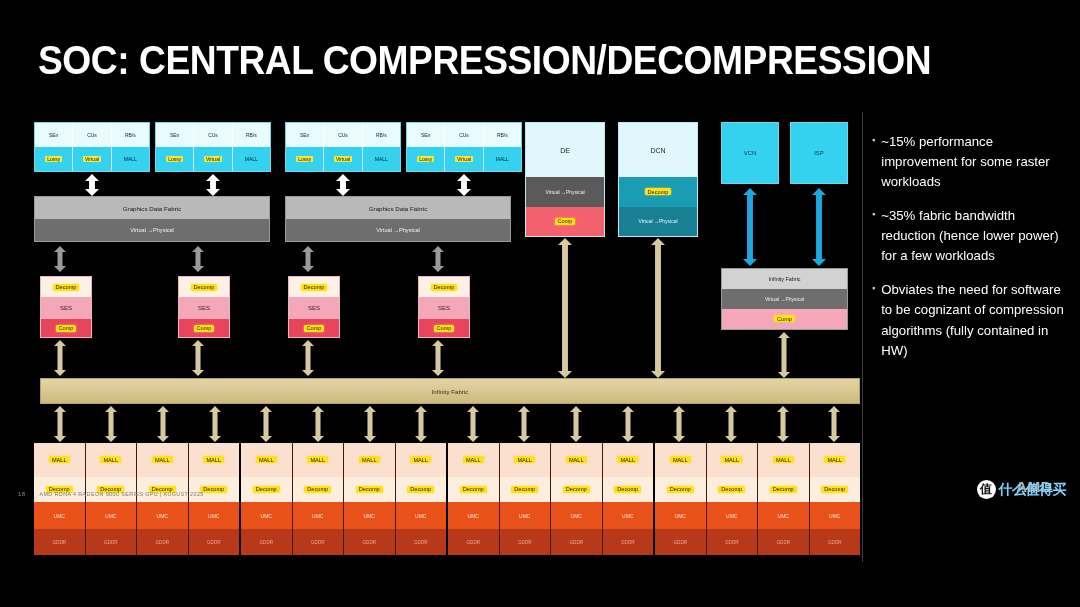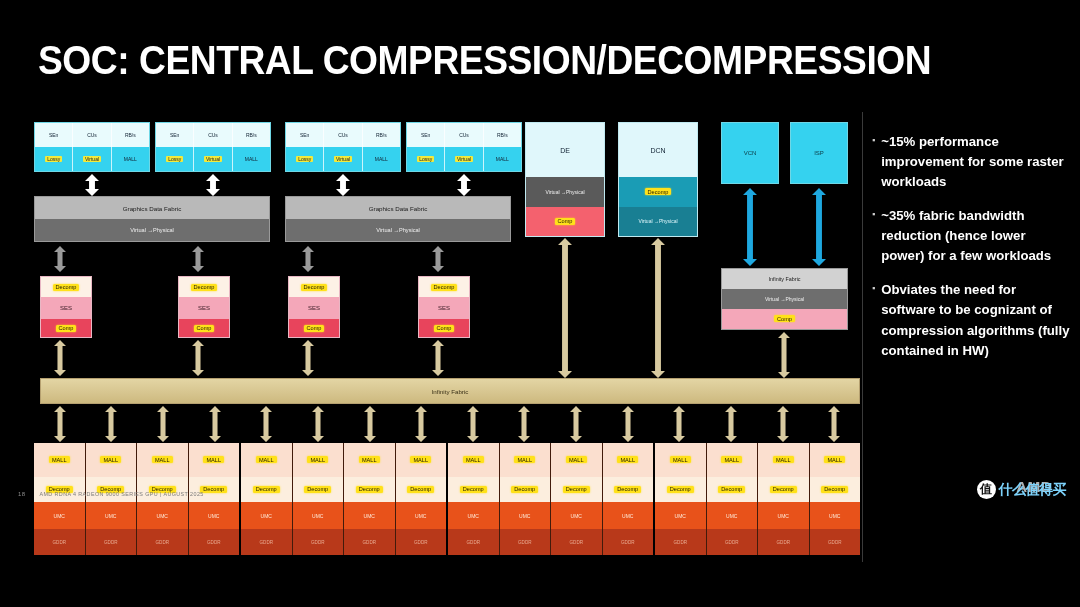--- a/index.html
+++ b/index.html
@@ -128,21 +128,21 @@
   
   #bullets {
     position: absolute; left: 872px; top: 132px; width: 200px;
     color: #ffffff; font-size: 13.2px; line-height: 1.52;
   }
   #bullets .bullet { display: flex; margin-bottom: 14px; }
   #bullets .dot {
     color: #cfcfcf; font-size: 9px; line-height: 1.9;
     margin-right: 6px; flex: 0 0 auto;
   }
-  #bullets .btxt { flex: 1; font-weight: bold; }
+  #bullets .btxt { flex: 1; }
 
   
   #divider {
     position: absolute; left: 862px; top: 112px;
     width: 1px; height: 450px; background: #3a3a3a;
   }
 
   
   #footer {
     position: absolute; left: 18px; bottom: 14px;

